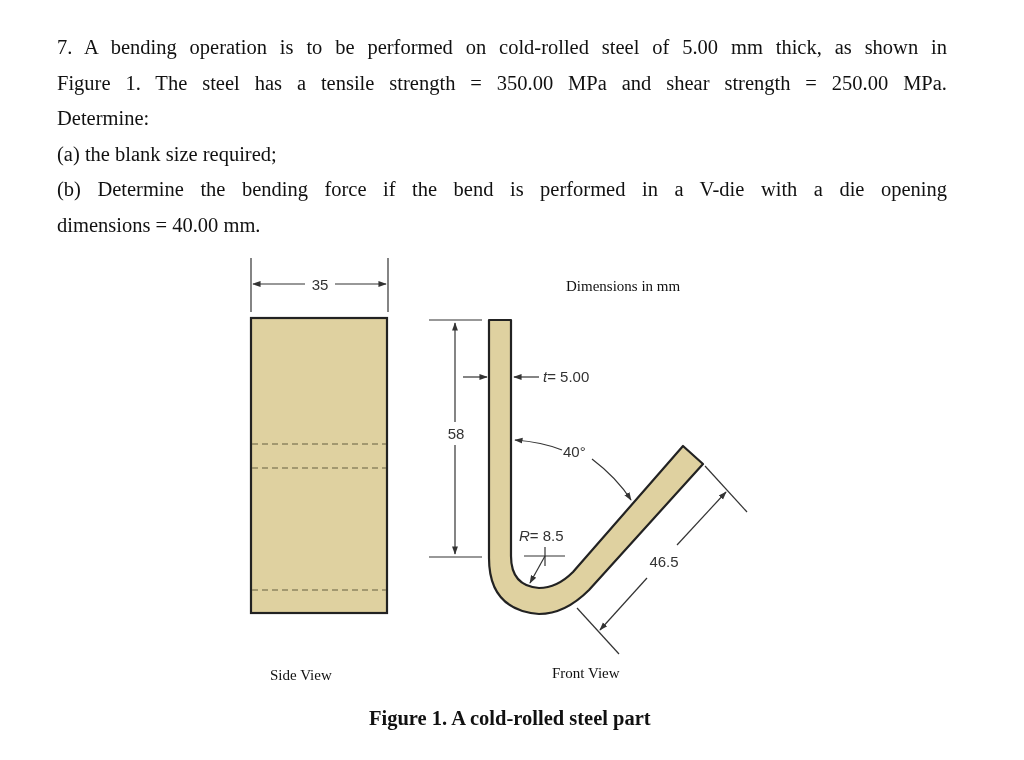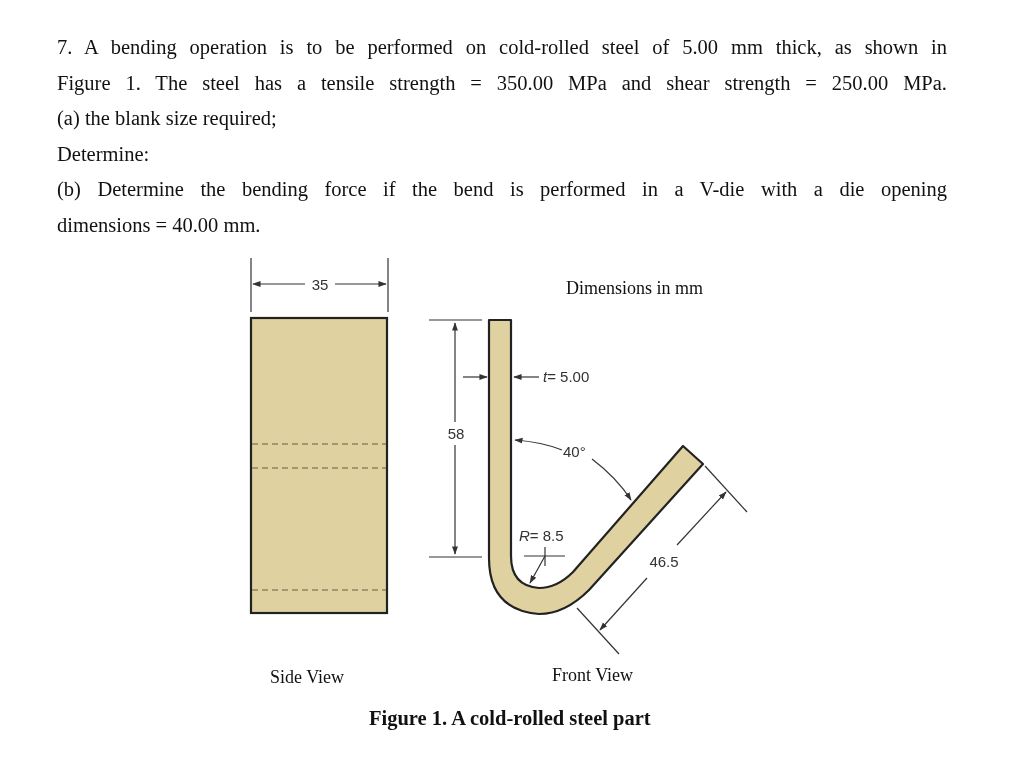--- a/index.html
+++ b/index.html
@@ -38,21 +38,21 @@
       width: 1024px;
       height: 760px;
     }
     .figure svg {
       position: absolute;
       left: 0;
       top: 0;
     }
     .label {
       position: absolute;
-      font-size: 18px;
+      font-size: 15px;
       white-space: nowrap;
     }
     .caption {
       position: absolute;
       font-size: 20.5px;
       font-weight: bold;
       white-space: nowrap;
       margin-left: 20px;
     }
     .dimtext {
@@ -60,22 +60,22 @@
       font-size: 15px;
       fill: #333333;
     }
   </style>
 </head>
 <body>
 
 <div class="problem">
   <p class="justify">7. A bending operation is to be performed on cold-rolled steel of 5.00 mm thick, as shown in</p>
   <p class="justify">Figure 1. The steel has a tensile strength = 350.00 MPa and shear strength = 250.00 MPa.</p>
+  <p>Determine:</p>
   <p>(a) the blank size required;</p>
-  <p>Determine:</p>
   <p class="justify">(b) Determine the bending force if the bend is performed in a V-die with a die opening</p>
   <p>dimensions = 40.00 mm.</p>
 </div>
 
 <div class="figure">
   <svg width="1024" height="760" viewBox="0 0 1024 760">
     <defs>
       <marker id="arr" viewBox="0 0 10 10" refX="9" refY="5" markerWidth="7" markerHeight="7" orient="auto-start-reverse">
         <path d="M0,1.5 L10,5 L0,8.5 z" fill="#333333"></path>
       </marker>

